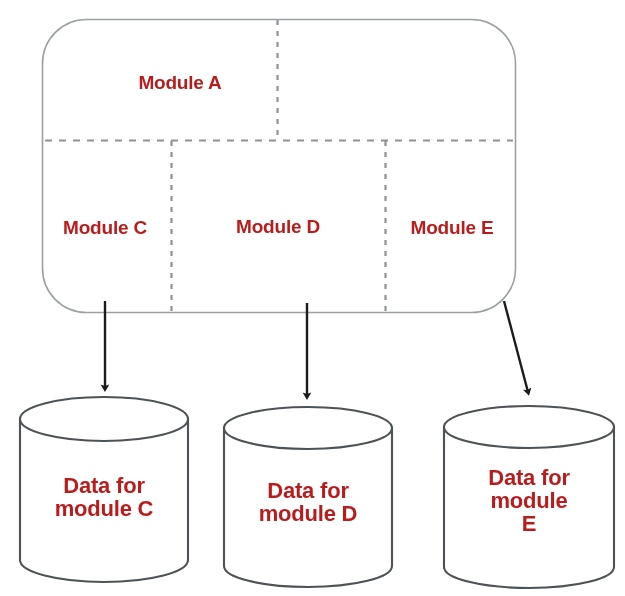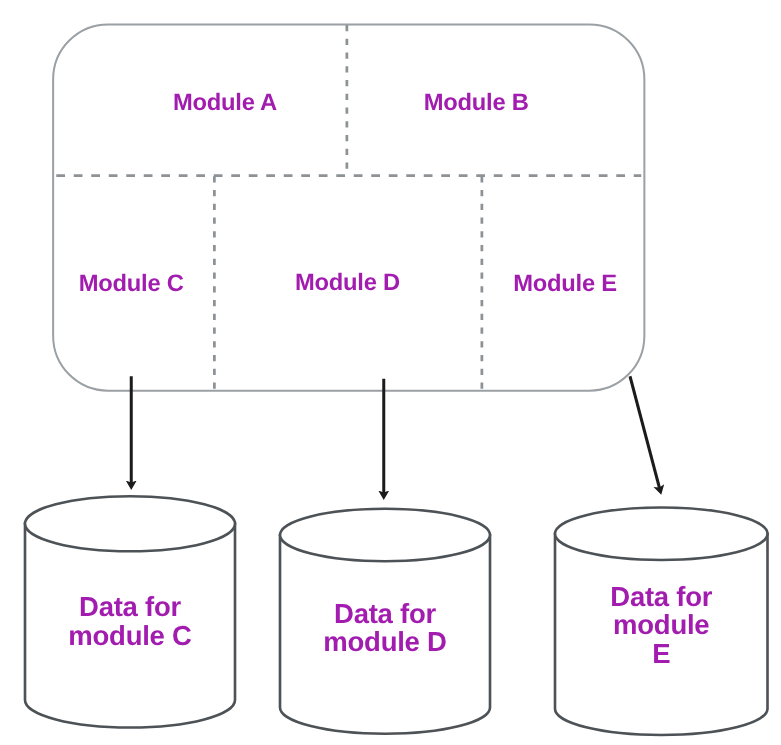--- a/index.html
+++ b/index.html
@@ -21,21 +21,21 @@
     position: absolute;
     left: 0;
     top: 0;
     width: 625px;
     height: 596px;
   }
   .lbl {
     position: absolute;
     font-family: "Liberation Sans", sans-serif;
     font-weight: bold;
-    color: #a21caf;
+    color: #b91c1c;
     white-space: nowrap;
     text-align: center;
     transform: translate(-50%, -50%);
     letter-spacing: -0.2px;
   }
   .module-label {
     font-size: 19px;
   }
   .store-label {
     font-size: 22px;
@@ -82,21 +82,20 @@
     </g>
 
     <g>
       <path d="M444,427 L444,567 A85,21 0 0 0 614,567 L614,427 Z" fill="#ffffff" stroke="#4d5256" stroke-width="2.1"></path>
       <ellipse cx="529" cy="427" rx="85" ry="21" fill="#ffffff" stroke="#4d5256" stroke-width="2.1"></ellipse>
     </g>
   </svg>
 
   <div class="lbl module-label" style="left:180px; top:83px;">Module A</div>
 
-  <div class="lbl module-label" style="left:381px; top:83px;">Module B</div>
 
   <div class="lbl module-label" style="left:105px; top:228px;">Module C</div>
 
   <div class="lbl module-label" style="left:278px; top:227px;">Module D</div>
 
   <div class="lbl module-label" style="left:452px; top:228px;">Module E</div>
 
   <div class="lbl store-label" style="left:104px; top:497px;">Data for
 module C</div>
 

